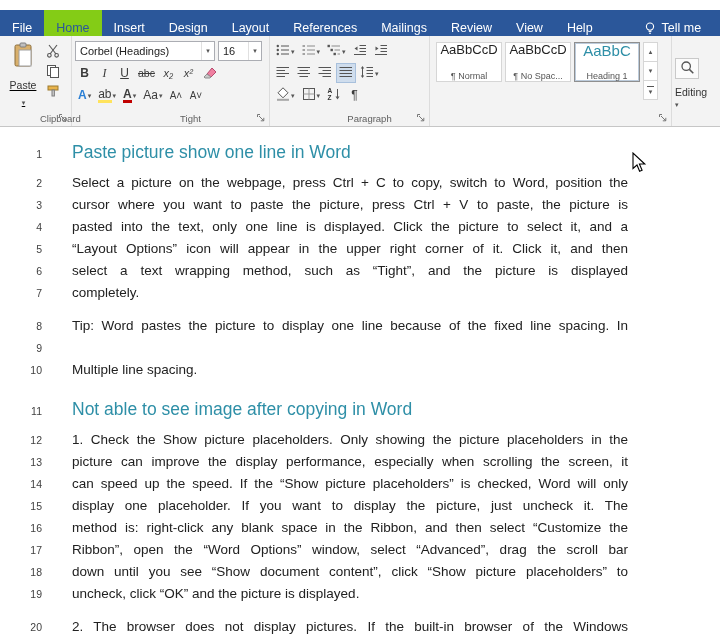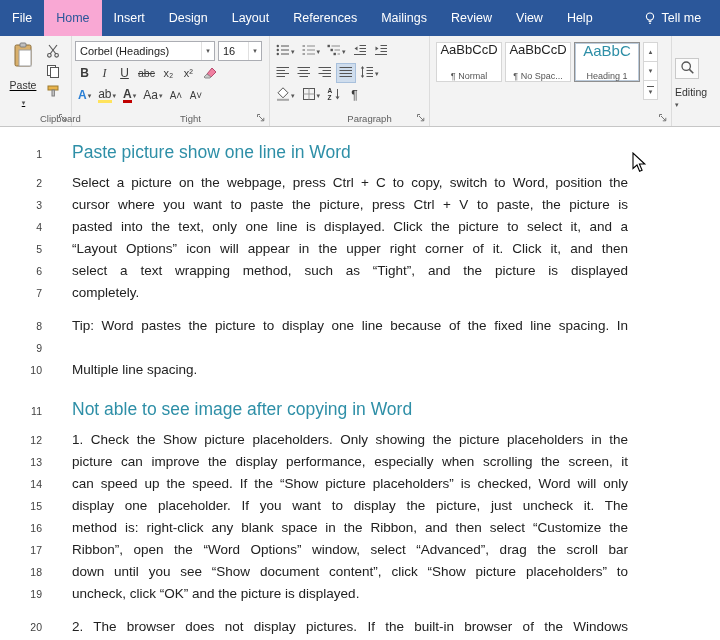--- a/index.html
+++ b/index.html
@@ -1,22 +1,22 @@
 <!DOCTYPE html>
 <html><head>
 <meta charset="utf-8">
 <style>
   * { box-sizing: border-box; margin: 0; padding: 0; }
   html,body { width:720px; height:640px; overflow:hidden; }
   body { font-family:"Liberation Sans","DejaVu Sans",sans-serif; background:#fff; position:relative; }
 
   
-  .tabbar { position:absolute; top:0; left:0; right:0; height:36px; background:#2b579a; display:flex; align-items:stretch; color:#fff; }
+  .tabbar { position:absolute; top:10px; left:0; right:0; height:36px; background:#2b579a; display:flex; align-items:stretch; color:#fff; }
   .tab { padding:0 12px; display:flex; align-items:center; font-size:12.5px; cursor:pointer; white-space:nowrap; }
-  .tab.active { background:#f9a8d4; color:#2b579a;text-align:right; }
+  .tab.active { background:#84cc16; color:#2b579a;text-align:right; }
   .tab.tellme { margin-left:26px; gap:5px; }
   .tab .bulb { display:inline-flex; }
 
   
   .ribbon { position:absolute; top:36px; left:0; right:0; height:91px; background:#f3f3f3; border-bottom:1px solid #c6c6c6; display:flex; }
   .group { position:relative; flex:none; height:100%; border-right:1px solid #dcdcdc; padding:4px 3px 17px 3px; }
   .glabel { position:absolute; left:0; right:0; bottom:2px; text-align:center; font-size:9.5px; color:#5f5f5f;margin-left:40px; }
   .launcher { position:absolute; right:2px; bottom:2px; width:12px; height:12px; border:none; background:transparent; padding:0; cursor:pointer; display:flex; align-items:center; justify-content:center; }
 
   .r { display:flex; align-items:center; height:22px; gap:1px; }
@@ -35,21 +35,21 @@
   .g-font { width:198px; }
   .combo { display:flex; align-items:center; height:20px; background:#fff; border:1px solid #abadb3; font-size:11px; color:#222; cursor:pointer; }
   .combo-val { flex:1; padding:0 4px; overflow:hidden; white-space:nowrap; }
   .combo-arr { width:13px; text-align:center; font-size:7px; color:#555; border-left:1px solid #e0e0e0; align-self:stretch; display:flex; align-items:center; justify-content:center; }
   .cb-name { width:140px; }
   .cb-size { width:44px; margin-left:2px; }
   .bB { font-weight:bold; }
   .bI { font-style:italic; font-family:"Liberation Serif",serif; }
   .bU { text-decoration:underline; }
   .bS { font-size:10.5px; text-decoration:line-through; }
-  .bXs { font-size:11px; }
+  .bXs { font-size:11px;font-style:italic; }
   .eff { color:#2a7fd4; font-weight:bold; }
   .hl { border-bottom:3.5px solid #ffe35c; line-height:1; }
   .fc { border-bottom:3.5px solid #c00000; font-weight:bold; line-height:1; }
   .gs { font-size:10px; }
 
   
   .g-para { width:160px; }
 
   
   .g-sty { width:242px; }

